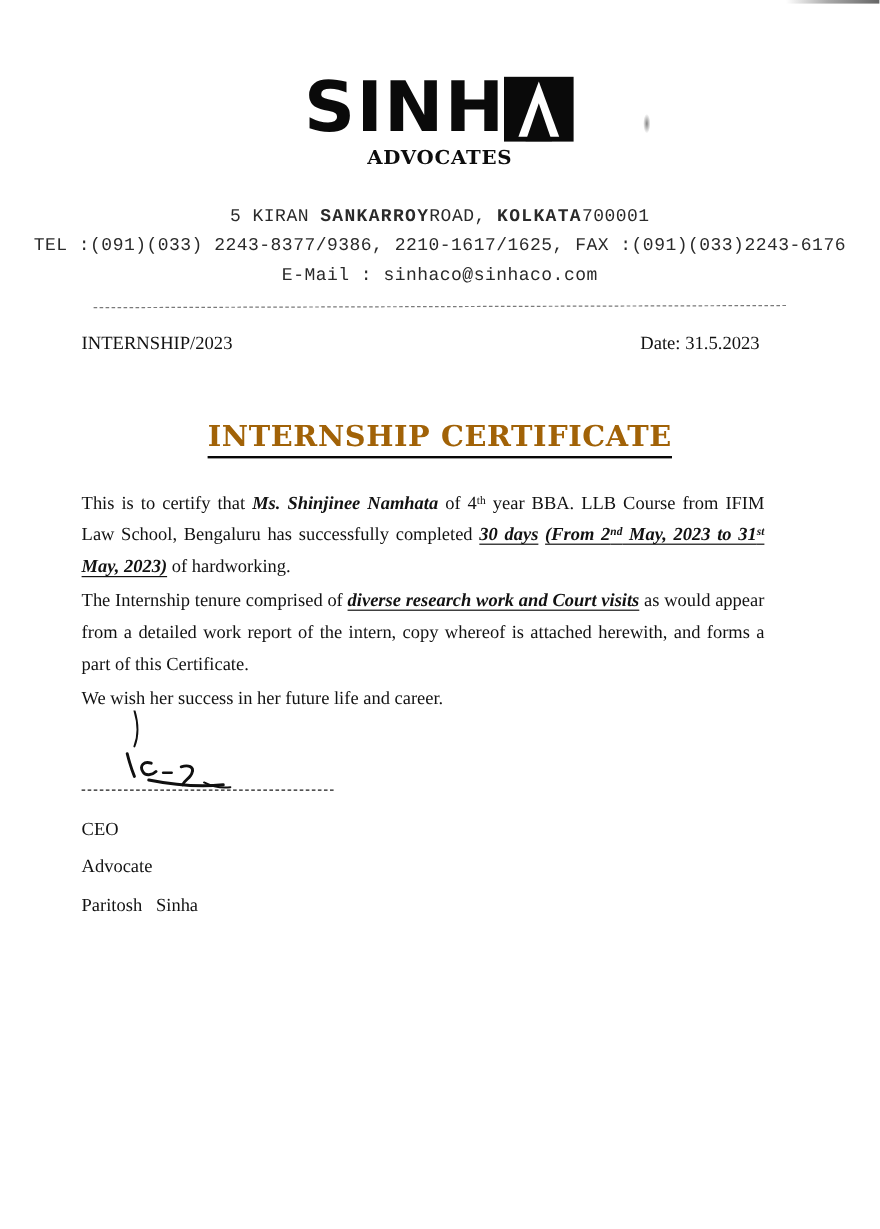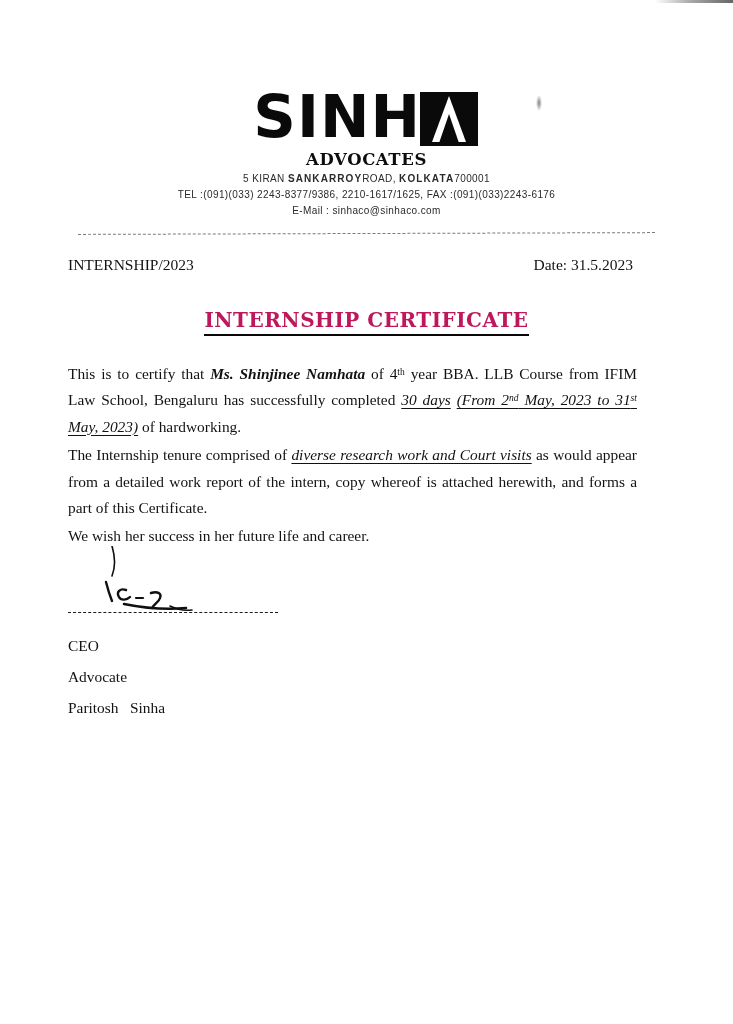--- a/index.html
+++ b/index.html
@@ -42,21 +42,20 @@
   .letterhead {
     text-align: center;
     padding-top: 62px;
   }
   .logo-row {
     display: flex;
     justify-content: center;
     align-items: flex-end;
     height: 56px;
     line-height: 1;
-    margin-top: 28px;
   }
   .logo-word {
     font-family: "DejaVu Sans", sans-serif;
     font-weight: 700;
     font-size: 58px;
     letter-spacing: 1px;
     color: #0a0a0a;
     transform: scaleX(1.02);
   }
   
@@ -106,25 +105,25 @@
     font-family: "DejaVu Serif", serif;
     font-weight: 700;
     font-size: 16px;
     letter-spacing: .6px;
     color: #0d0d0d;
     margin-top: 4px;
     transform: scaleX(1.03);
   }
 
   .contact {
-    font-family: Liberation Sans, sans-serif;
-    font-size: 10px;
+    font-family: Liberation Mono, monospace;
+    font-size: 15px;
     color: #2a2a2a;
     letter-spacing: .4px;
-    margin-top: 2px;
+    margin-top: 28px;
     line-height: 1.62;
   }
   .contact b { font-weight: 700; letter-spacing: 1.1px; }
 
   .rule {
     margin: 13px 78px 0 78px;
     border-top: 1px dashed #7a7a7a;
     height: 0;
     transform: rotate(-0.18deg);
   }
@@ -135,43 +134,43 @@
     display: flex;
     justify-content: space-between;
     align-items: center;
     font-size: 15.5px;
   }
   .meta-date { padding-right: 32px; }
 
   
   .doc-title {
     text-align: center;
-    margin-top: 34px;
+    margin-top: 53px;
     font-family: "DejaVu Serif", serif;
     font-weight: 700;
-    font-size: 20px;
+    font-size: 24px;
     letter-spacing: .5px;
-    color: #be185d;
+    color: #a16207;
   }
   .doc-title span {
     border-bottom: 2.2px solid #080808;
     padding-bottom: 2px;
   }
 
   
   .body {
     margin: 29px 96px 0 68px;
     font-size: 15.4px;
     line-height: 1.72;
     text-align: justify;
     text-justify: inter-word;
   }
   .body p { margin: 0 0 2px 0; }
   .em-ul {
-    font-weight: 400;
+    font-weight: 700;
     font-style: italic;
     text-decoration: underline;
     text-underline-offset: 2.5px;
   }
   sup { font-size: .62em; vertical-align: .42em; line-height: 0; }
 
   
   .sign-block {
     margin: 12px 0 0 68px;
     position: relative;

